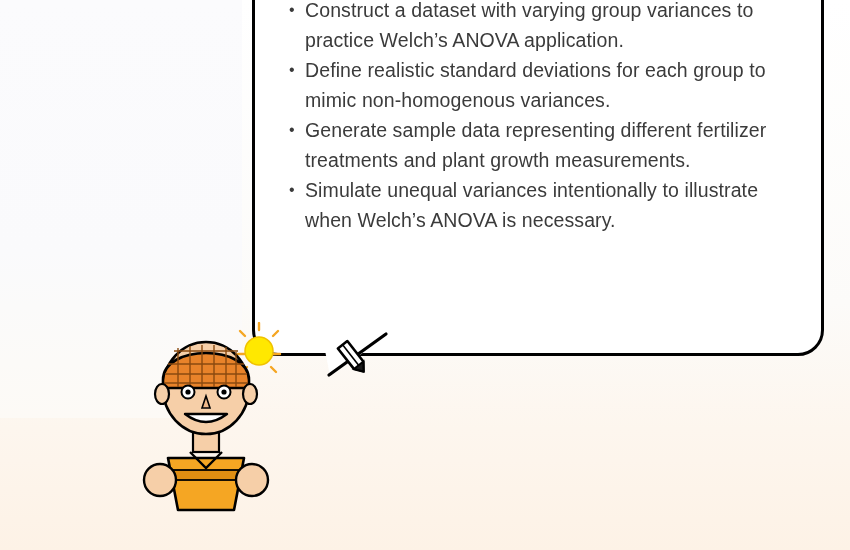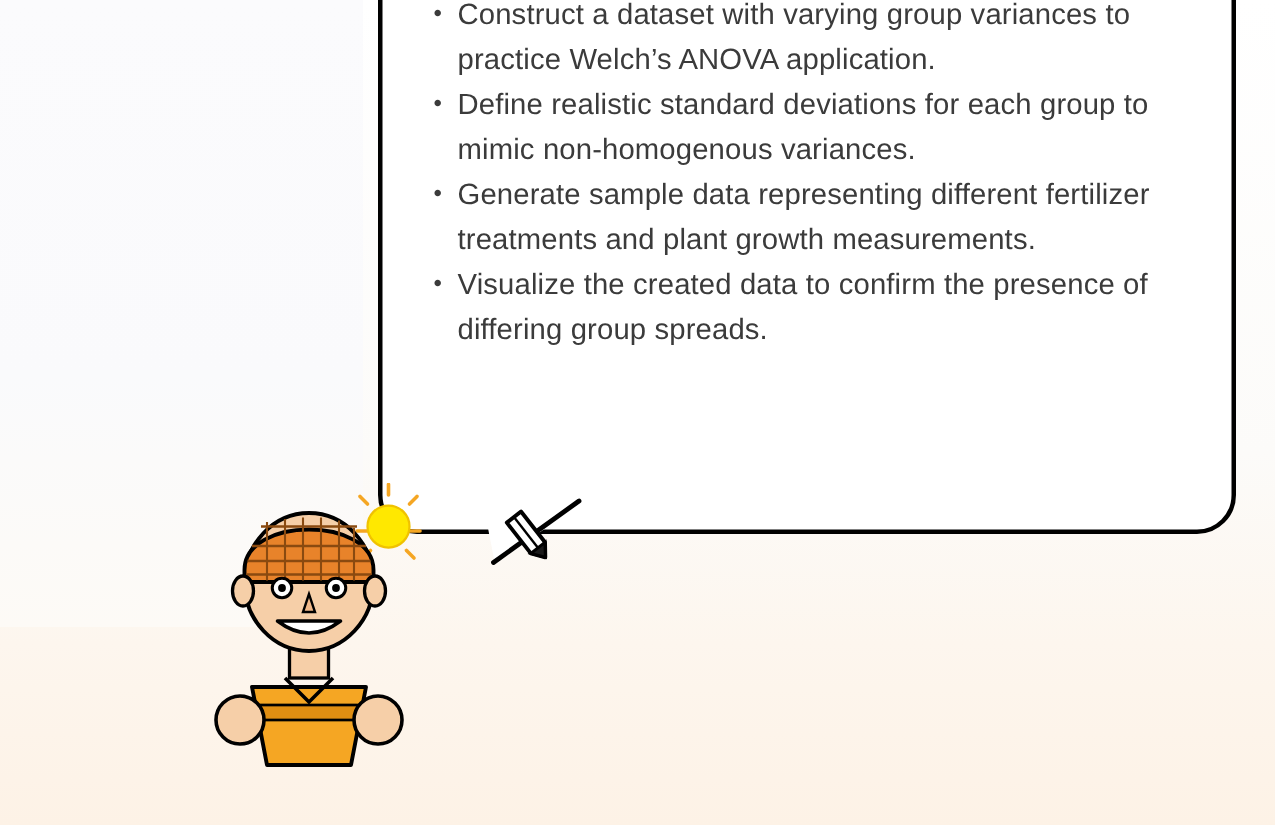--- a/index.html
+++ b/index.html
@@ -117,21 +117,21 @@
 
 <div id="bg-wash"></div>
 <div id="bg-left-panel"></div>
 
 <div id="bubble">
   <div id="bubble-inner">
     <ul class="bullets">
       <li>Construct a dataset with varying group variances to practice Welch’s ANOVA application.</li>
       <li>Define realistic standard deviations for each group to mimic non-homogenous variances.</li>
       <li>Generate sample data representing different fertilizer treatments and plant growth measurements.</li>
-      <li>Visualize the created data to confirm the presence of differing group spreads.</li>
+      <li>Simulate unequal variances intentionally to illustrate when Welch’s ANOVA is necessary.</li>
     </ul>
   </div>
 </div>
 
 <svg id="bubble-tail" viewBox="0 0 70 50">
   <path d="M 2,5 L 68,5 L 10,46 Z" fill="#ffffff" stroke="none"></path>
   <path d="M 66,4 L 9,45" stroke="#000000" stroke-width="3.2" fill="none" stroke-linecap="round"></path>
 </svg>
 
 <svg id="pencil" viewBox="0 0 48 44">

